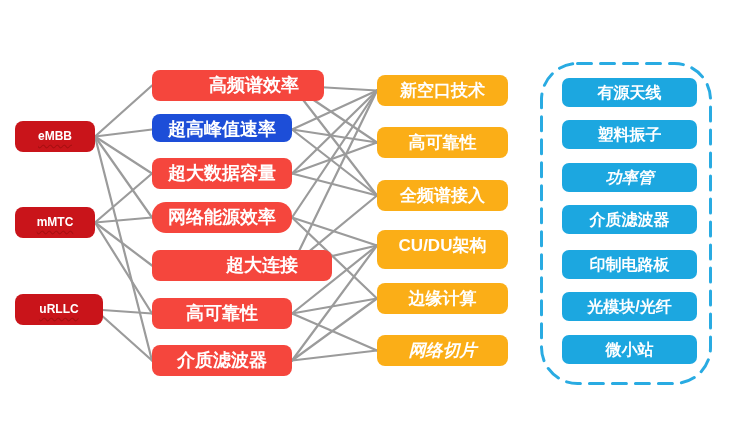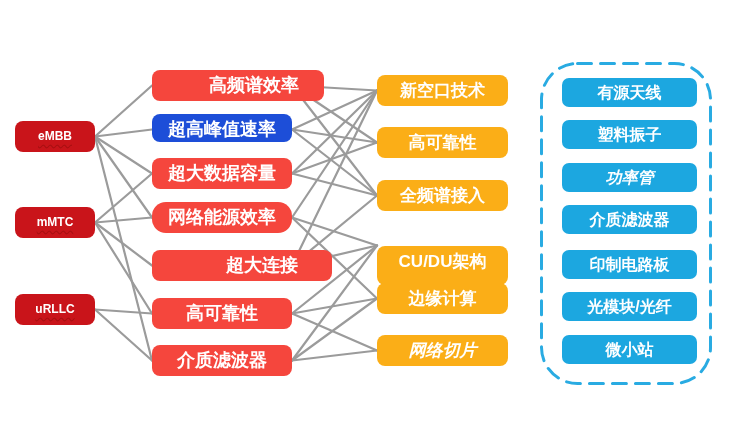--- a/index.html
+++ b/index.html
@@ -53,32 +53,32 @@
       <line x1="292" y1="313.5" x2="377" y2="298.5" stroke="#9B9B9B" stroke-width="2.2" stroke-linecap="round"></line>
       <line x1="292" y1="313.5" x2="377" y2="350.5" stroke="#9B9B9B" stroke-width="2.2" stroke-linecap="round"></line>
       <line x1="292" y1="360.5" x2="377" y2="245.5" stroke="#9B9B9B" stroke-width="2.2" stroke-linecap="round"></line>
       <line x1="292" y1="360.5" x2="377" y2="298.5" stroke="#9B9B9B" stroke-width="2.2" stroke-linecap="round"></line>
       <line x1="292" y1="360.5" x2="377" y2="350.5" stroke="#9B9B9B" stroke-width="2.2" stroke-linecap="round"></line>
       <rect x="541.5" y="63.5" width="169" height="320" rx="36" fill="none" stroke="#29ABE2" stroke-width="3" stroke-dasharray="14 9" stroke-linecap="round"></rect>
     </svg>
   <div id="nodes">
       <div class="node scenario-node" style="left: 15px; top: 121px; width: 80px; height: 31px; line-height: 31px; background: rgb(201, 20, 26);"><span>eMBB</span></div>
       <div class="node scenario-node" style="left: 15px; top: 207px; width: 80px; height: 31px; line-height: 31px; background: rgb(201, 20, 26);"><span>mMTC</span></div>
-      <div class="node scenario-node" style="left: 15px; top: 294px; width: 80px; height: 31px; line-height: 31px; background: rgb(201, 20, 26);"><span>uRLLC</span></div>
+      <div class="node scenario-node" style="left: 15px; top: 294px; width: 88px; height: 31px; line-height: 31px; background: rgb(201, 20, 26);"><span>uRLLC</span></div>
       <div class="node feature-node" style="left: 152px; top: 70px; width: 140px; height: 31px; line-height: 31px; background: rgb(245, 70, 61); padding-left: 32px;"><span>高频谱效率</span></div>
       <div class="node feature-node" style="left: 152px; top: 114px; width: 140px; height: 28px; line-height: 31px; background: #1d4ed8;"><span>超高峰值速率</span></div>
       <div class="node feature-node" style="left: 152px; top: 158px; width: 140px; height: 31px; line-height: 31px; background: rgb(245, 70, 61);"><span>超大数据容量</span></div>
       <div class="node feature-node" style="left: 152px; top: 202px; width: 140px; height: 31px; line-height: 31px; background: rgb(245, 70, 61); border-radius: 14px;"><span>网络能源效率</span></div>
       <div class="node feature-node" style="left: 152px; top: 250px; width: 140px; height: 31px; line-height: 31px; background: rgb(245, 70, 61); padding-left: 40px;"><span>超大连接</span></div>
       <div class="node feature-node" style="left: 152px; top: 298px; width: 140px; height: 31px; line-height: 31px; background: rgb(245, 70, 61);"><span>高可靠性</span></div>
       <div class="node feature-node" style="left: 152px; top: 345px; width: 140px; height: 31px; line-height: 31px; background: rgb(245, 70, 61);"><span>介质滤波器</span></div>
       <div class="node technology-node" style="left: 377px; top: 75px; width: 131px; height: 31px; line-height: 31px; background: rgb(251, 174, 23);"><span>新空口技术</span></div>
       <div class="node technology-node" style="left: 377px; top: 127px; width: 131px; height: 31px; line-height: 31px; background: rgb(251, 174, 23);"><span>高可靠性</span></div>
       <div class="node technology-node" style="left: 377px; top: 180px; width: 131px; height: 31px; line-height: 31px; background: rgb(251, 174, 23);"><span>全频谱接入</span></div>
-      <div class="node technology-node" style="left: 377px; top: 230px; width: 131px; height: 39px; line-height: 31px; background: rgb(251, 174, 23); margin-top: 16px;"><span>CU/DU架构</span></div>
+      <div class="node technology-node" style="left: 377px; top: 230px; width: 131px; height: 39px; line-height: 31px; background: rgb(251, 174, 23);"><span>CU/DU架构</span></div>
       <div class="node technology-node" style="left: 377px; top: 283px; width: 131px; height: 31px; line-height: 31px; background: rgb(251, 174, 23);"><span>边缘计算</span></div>
       <div class="node technology-node" style="left: 377px; top: 335px; width: 131px; height: 31px; line-height: 31px; background: rgb(251, 174, 23); font-style: italic;"><span>网络切片</span></div>
       <div class="node component-node" style="left: 562px; top: 78px; width: 135px; height: 29px; line-height: 29px; background: rgb(28, 167, 224);"><span>有源天线</span></div>
       <div class="node component-node" style="left: 562px; top: 120px; width: 135px; height: 29px; line-height: 29px; background: rgb(28, 167, 224);"><span>塑料振子</span></div>
       <div class="node component-node" style="left: 562px; top: 163px; width: 135px; height: 29px; line-height: 29px; background: rgb(28, 167, 224); font-style: italic;"><span>功率管</span></div>
       <div class="node component-node" style="left: 562px; top: 205px; width: 135px; height: 29px; line-height: 29px; background: rgb(28, 167, 224);"><span>介质滤波器</span></div>
       <div class="node component-node" style="left: 562px; top: 250px; width: 135px; height: 29px; line-height: 29px; background: rgb(28, 167, 224);"><span>印制电路板</span></div>
       <div class="node component-node" style="left: 562px; top: 292px; width: 135px; height: 29px; line-height: 29px; background: rgb(28, 167, 224);"><span>光模块/光纤</span></div>
       <div class="node component-node" style="left: 562px; top: 335px; width: 135px; height: 29px; line-height: 29px; background: rgb(28, 167, 224);"><span>微小站</span></div>
     </div>

